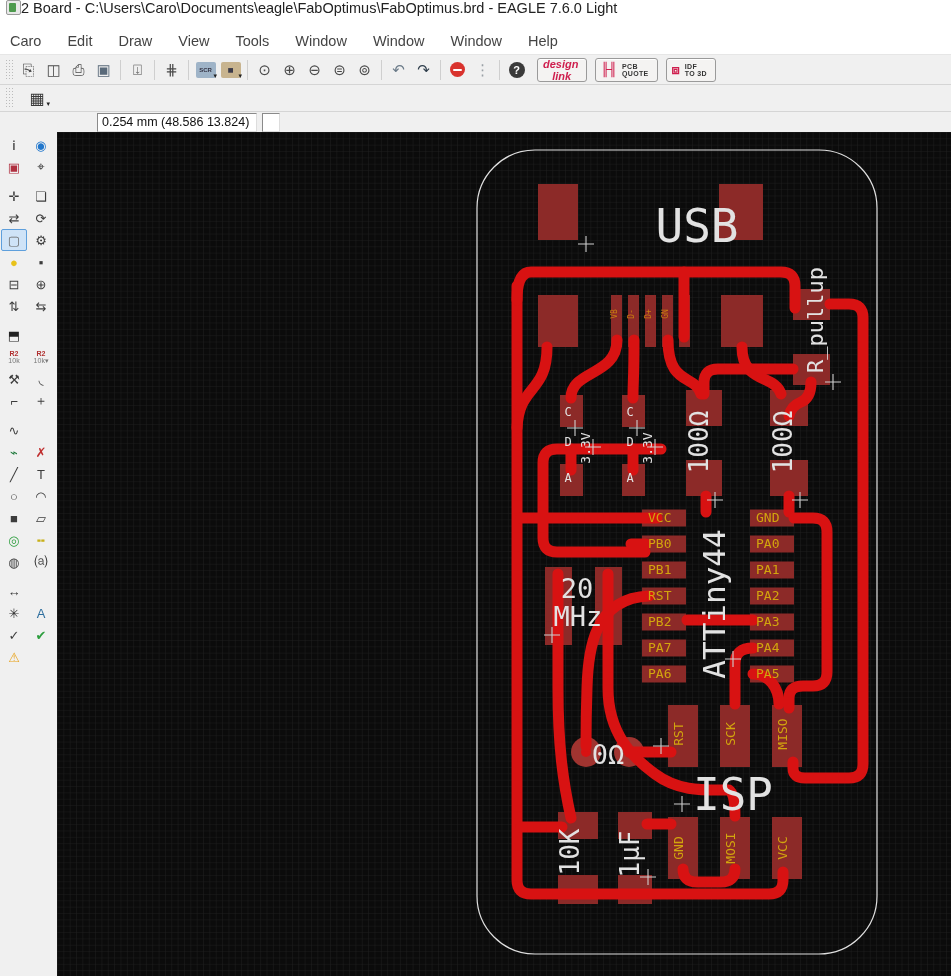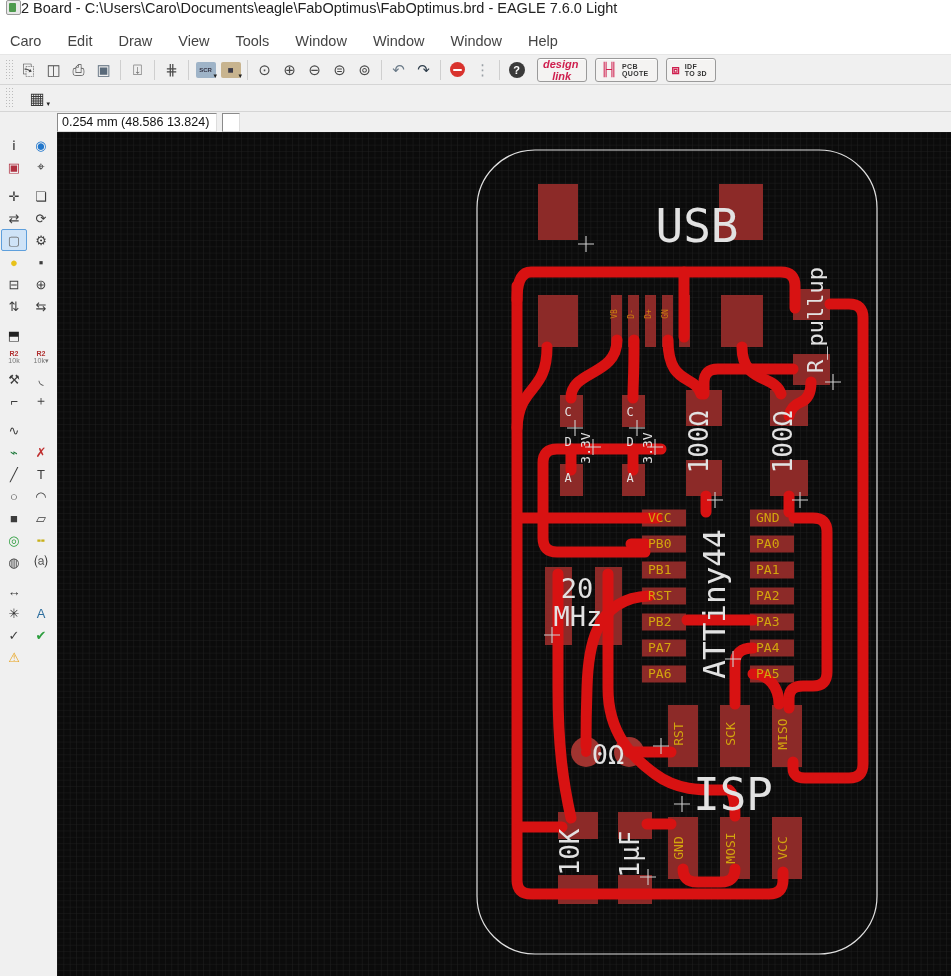--- a/index.html
+++ b/index.html
@@ -44,21 +44,21 @@
   .pluglines { display:flex; flex-direction:column; line-height:7px; }
   .pluglines span { font-size:7px; font-weight:bold; color:#333; letter-spacing:.3px; }
   .plugscript { font-size:11px; font-weight:bold; color:#cf1f4e; font-style:italic; }
 
   .gridrow { height:27px; background:#f0f0f0; border-bottom:1px solid #d5d5d5;
     display:flex; align-items:center; padding-left:2px; }
   .gridicon { width:26px; height:22px; margin-left:8px; display:flex; align-items:center;
     justify-content:center; font-size:16px; color:#3a3a3a; position:relative; }
   .ddarrow { position:absolute; right:0; bottom:1px; font-size:7px; color:#222; }
 
-  .coordrow { height:20px; background:#f0f0f0; display:flex; align-items:center; }
+  .coordrow { height:20px; background:#f0f0f0; display:flex; align-items:center;padding-left:40px; }
   .coordbox { margin-left:57px; width:160px; height:19px; background:#fff;
     border:1px solid #8a8a8a; border-right-color:#ddd; border-bottom-color:#ddd;
     font-size:12.5px; color:#111; padding:0 4px; display:flex; align-items:center;
     font-family:"Liberation Sans", sans-serif; white-space:nowrap; }
   .auxbox { margin-left:5px; width:18px; height:19px; background:#fff; border:1px solid #8a8a8a;
     border-right-color:#ddd; border-bottom-color:#ddd; }
 
   
   .main { position:relative; height:874px; }
   .palette { position:absolute; left:0; top:0; width:57px; height:100%;

